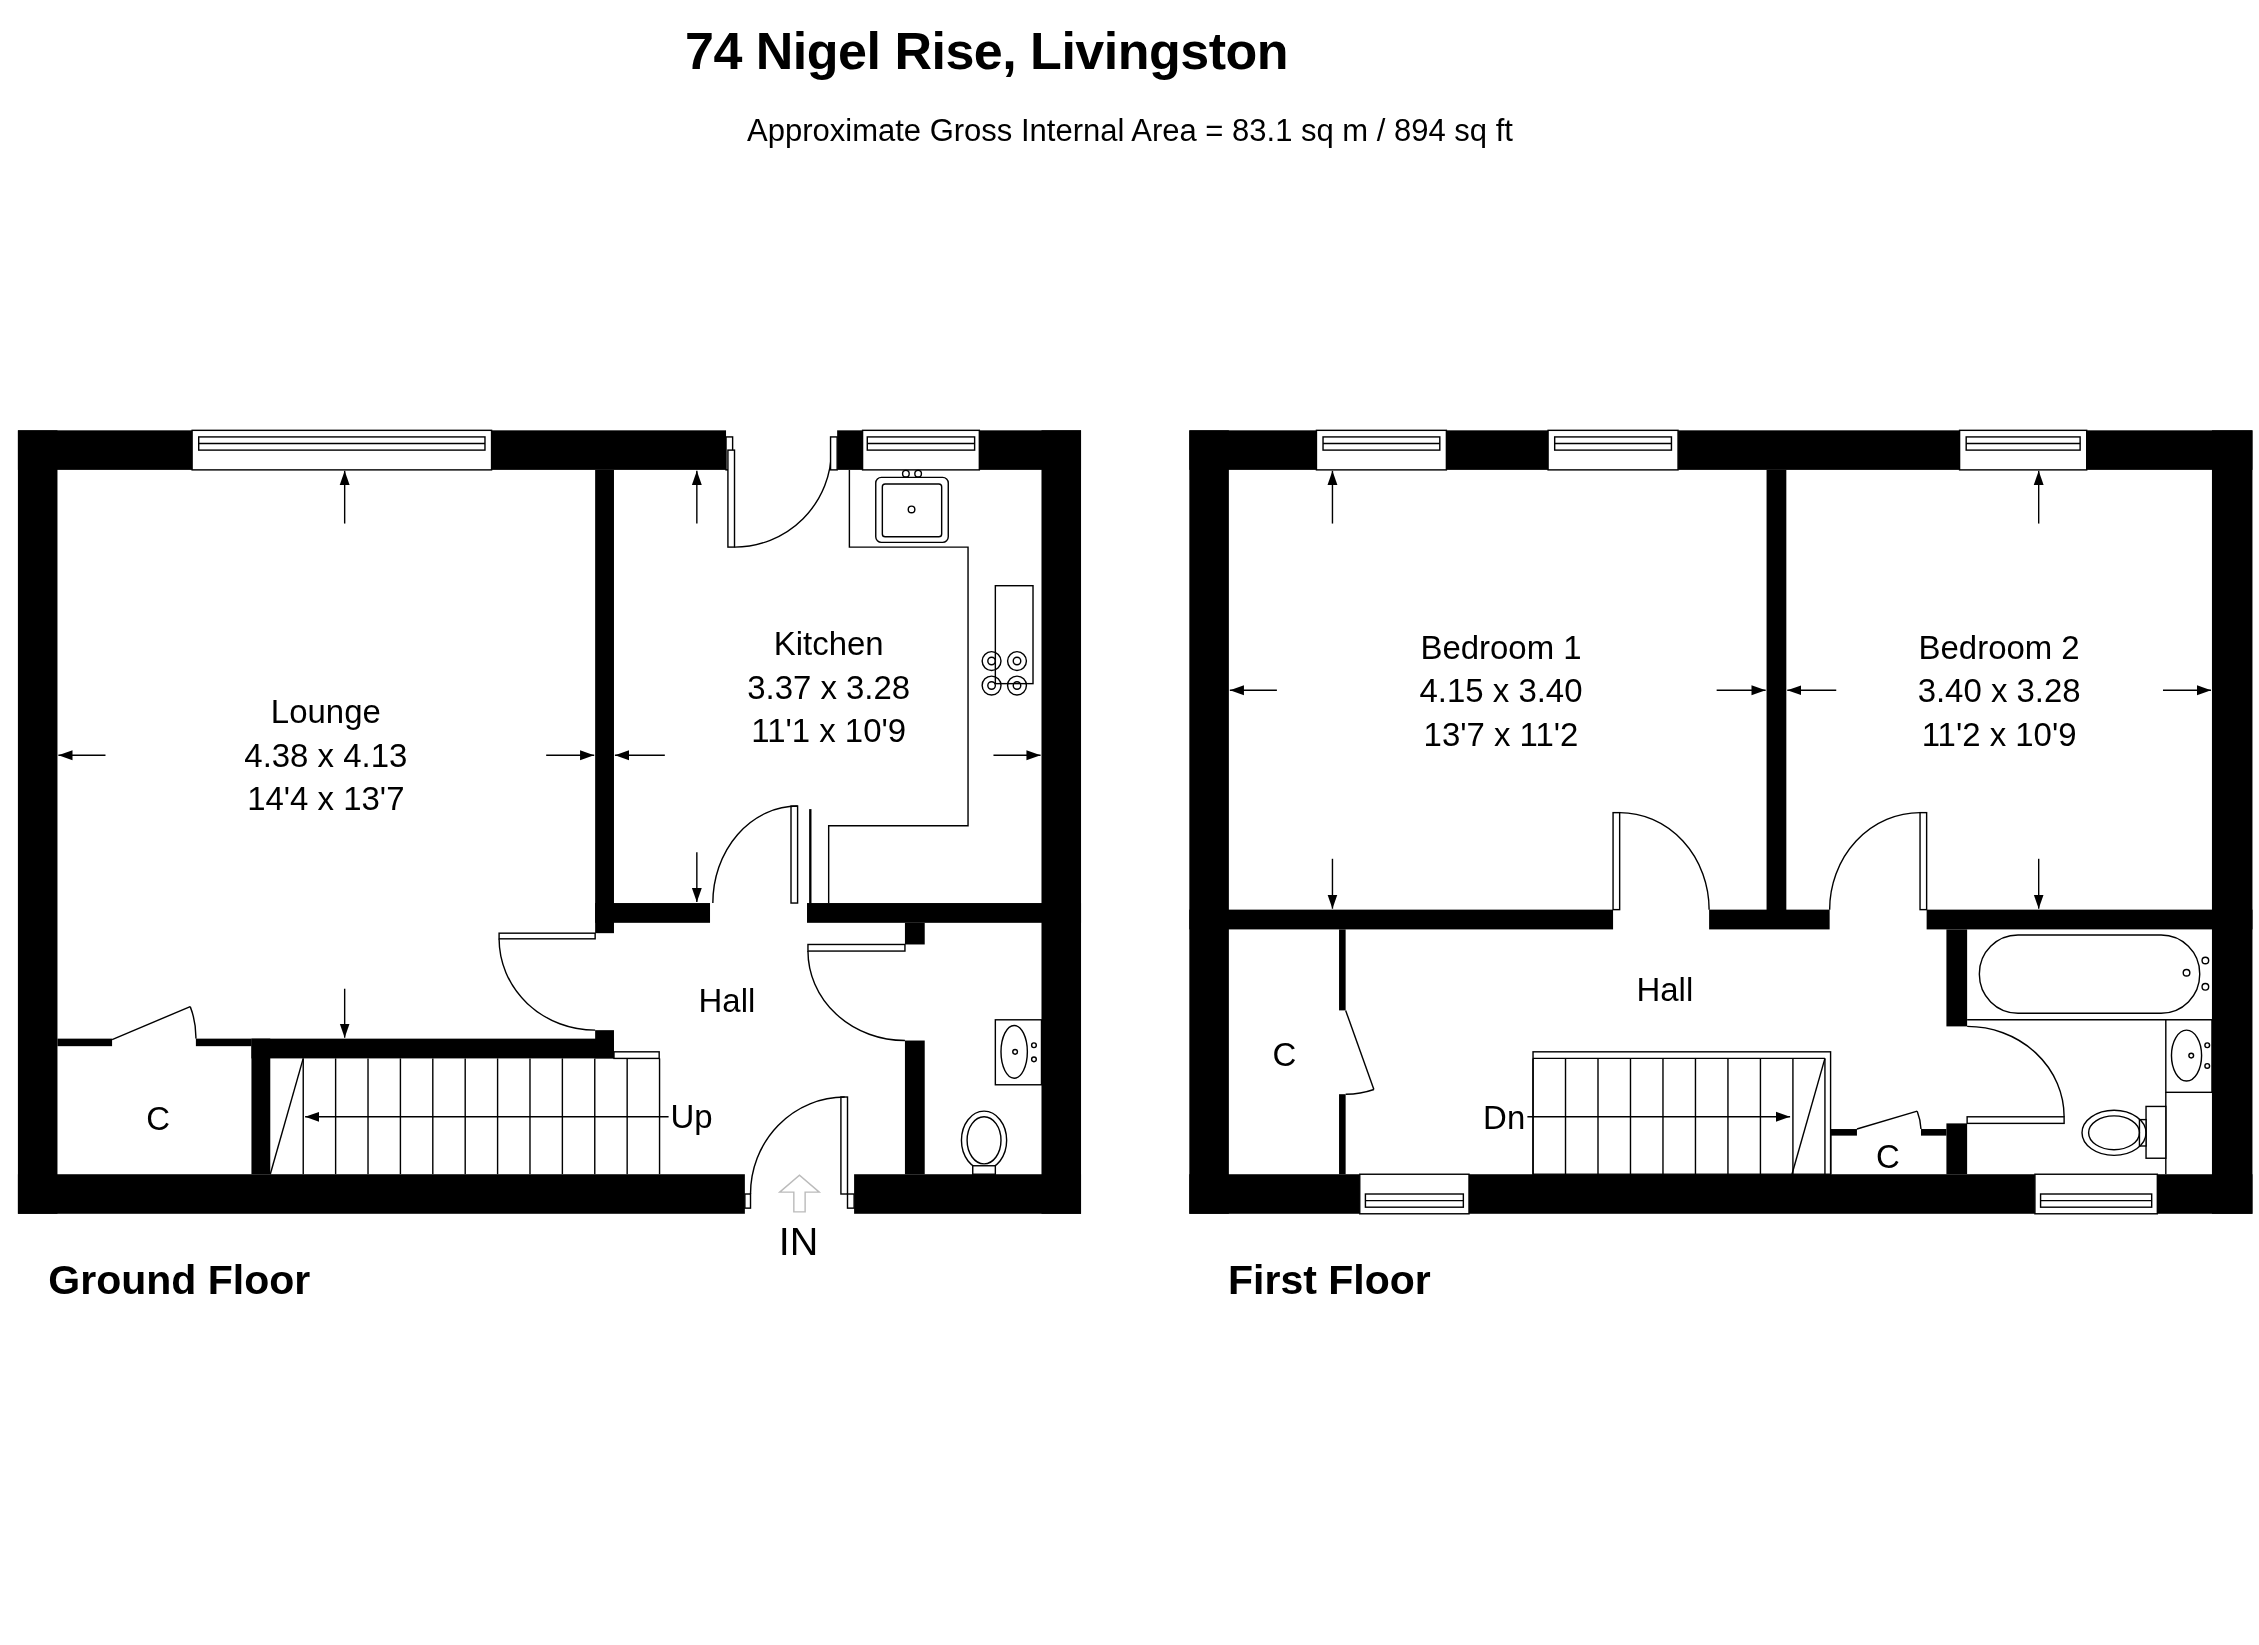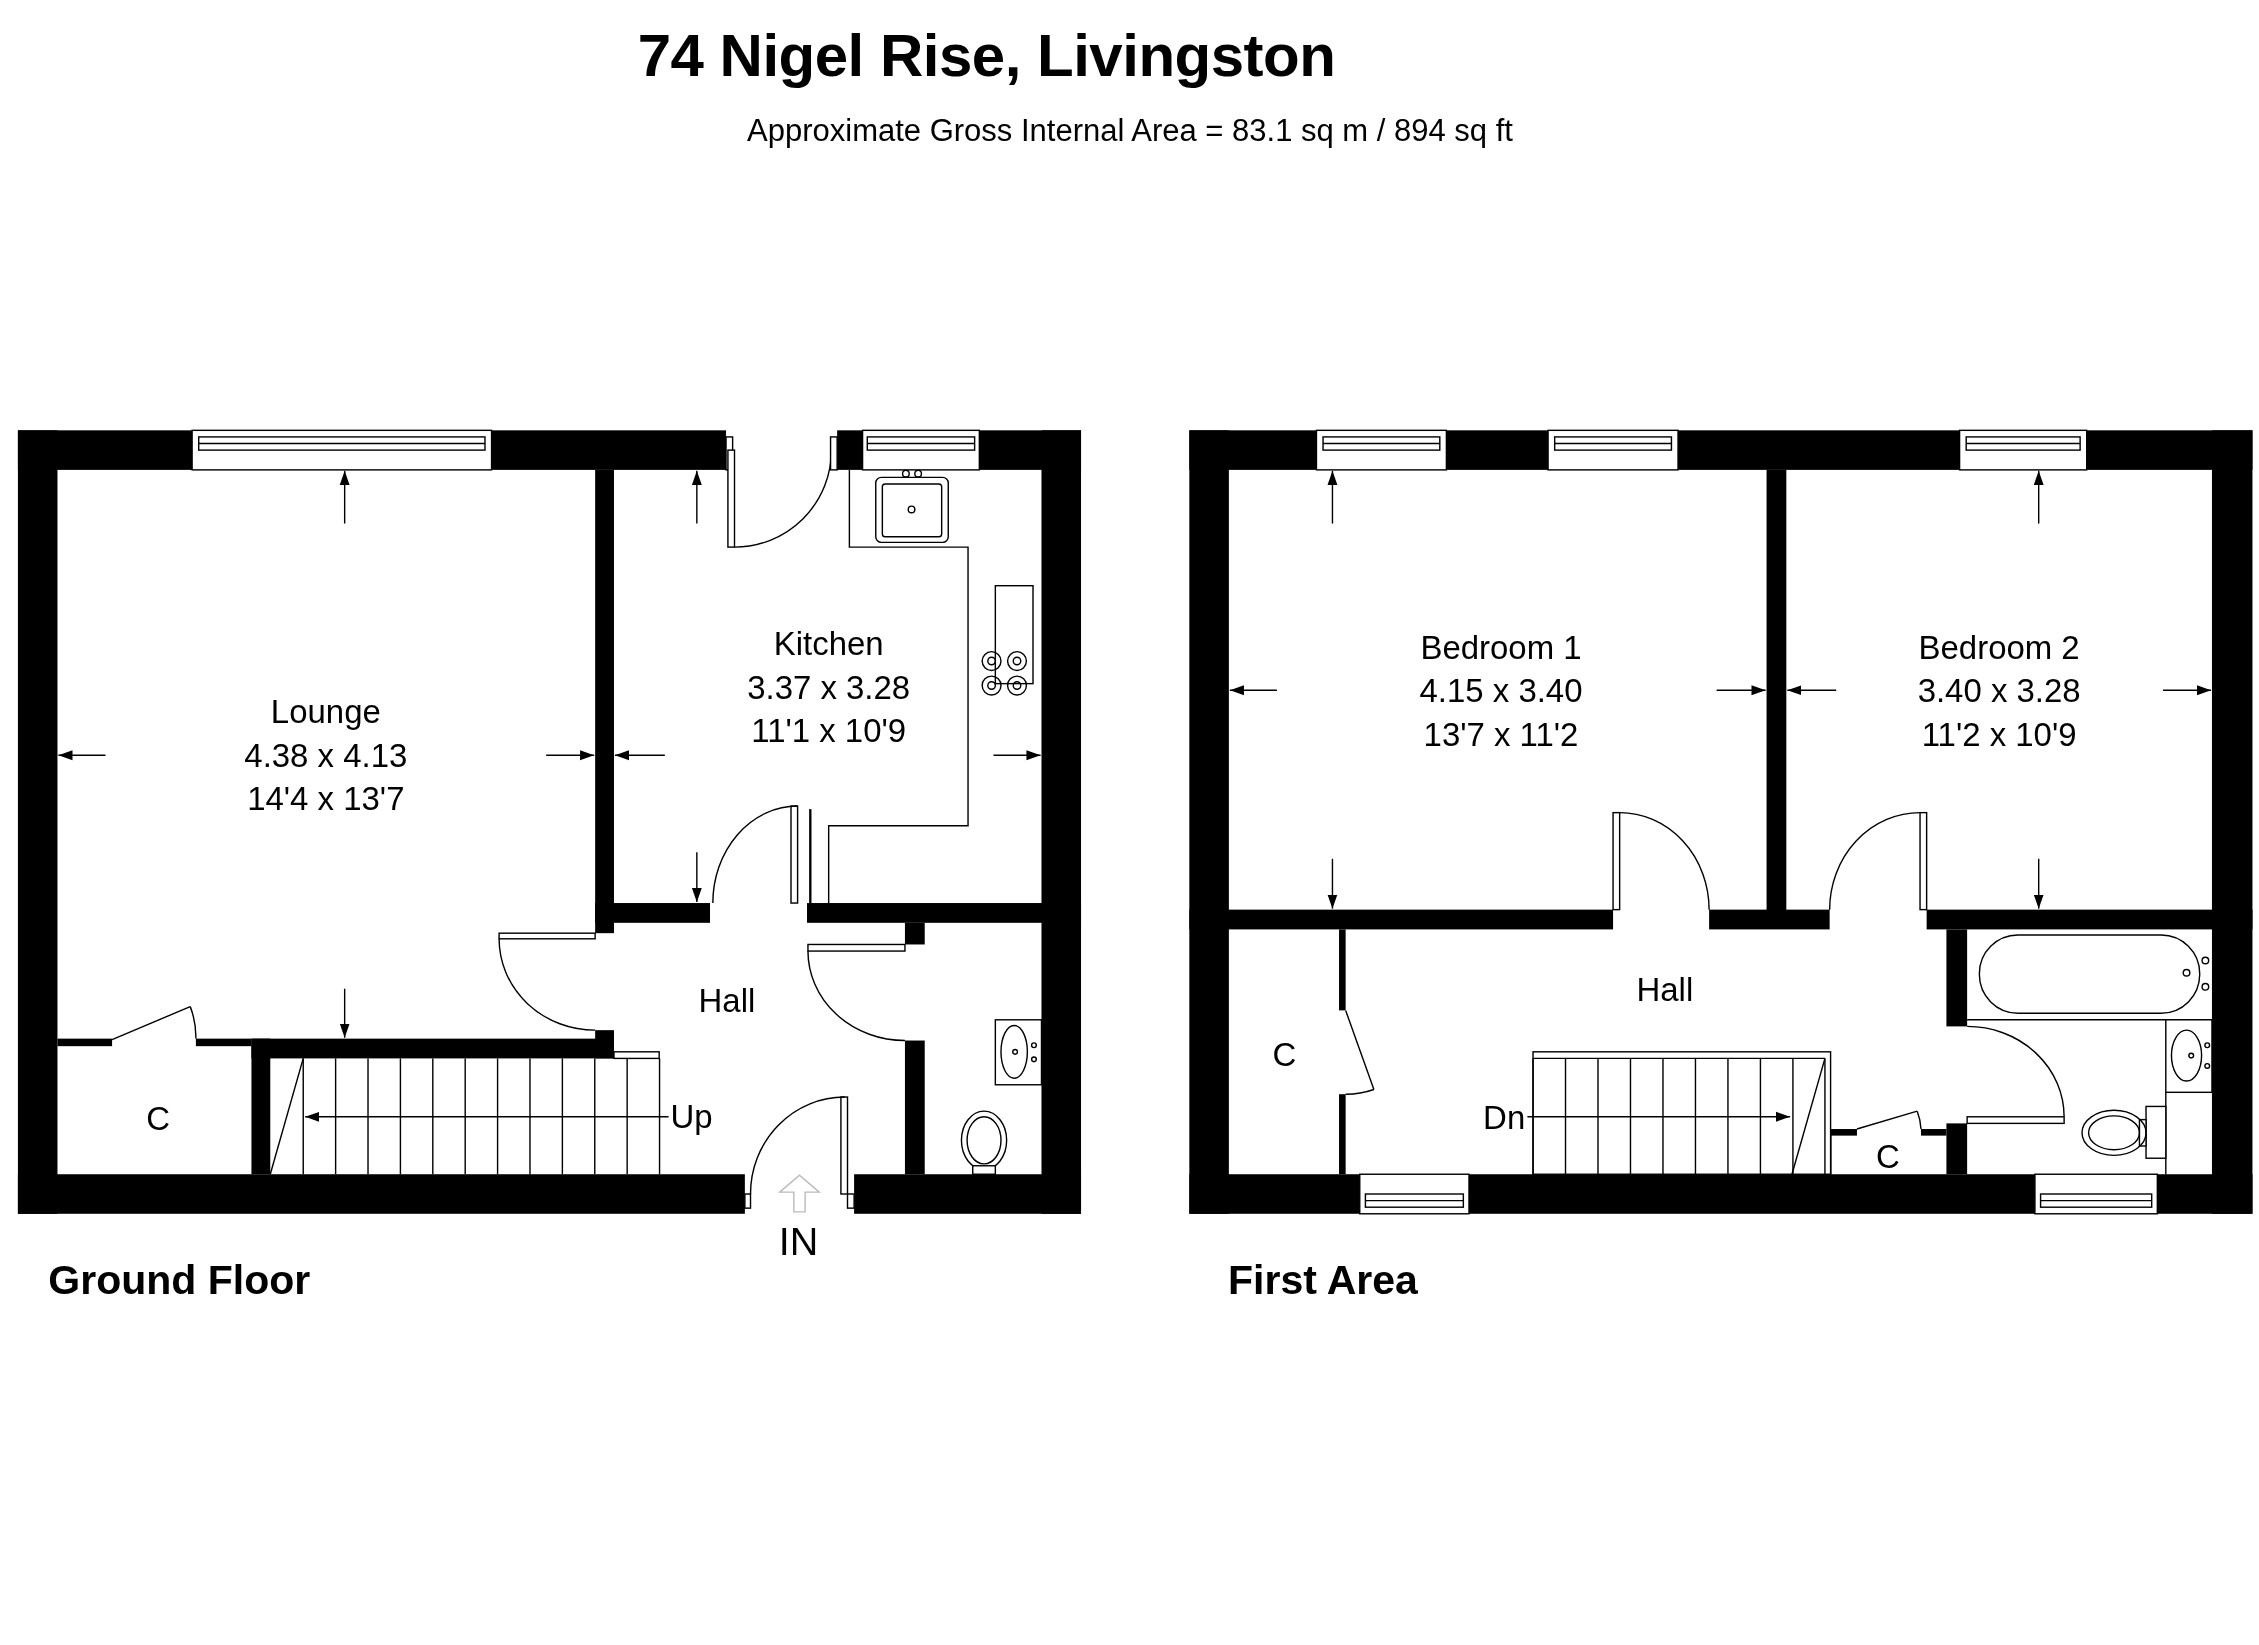--- a/index.html
+++ b/index.html
@@ -1,19 +1,19 @@
 <!DOCTYPE html>
 <html style="font-size:15px"><head>
 <meta charset="utf-8">
 <style>
   html, body { margin: 0; padding: 0; background: #ffffff; }
   body { width: 2260px; height: 1646px; position: relative; overflow: hidden;
          font-family: "Liberation Sans", "DejaVu Sans", sans-serif; color: #000; }
   .title { position: absolute; left: 0; width: 1973px; top: 21px; text-align: center;
-           font-weight: bold; font-size: 60px; letter-spacing: -0.5px; }
+           font-weight: bold; font-size: 52px; letter-spacing: -0.5px; }
   .subtitle { position: absolute; left: 0; width: 2260px; top: 113px; text-align: center;
               font-size: 31px; }
   svg.plan { position: absolute; left: 0; top: 0; }
   .floor-label { position: absolute; font-weight: bold; font-size: 41px; margin-left: 37px; }
   .wall { fill: #000; }
   .thin { fill: #fff; stroke: #000; stroke-width: 1.5; }
   .line { fill: none; stroke: #000; stroke-width: 1.5; }
   .lbl { font-family: "Liberation Sans", "DejaVu Sans", sans-serif; font-size: 35px; fill: #000; }
   .in-arrow { fill: #fff; stroke: #bbb; stroke-width: 1.5; }
 </style>
@@ -310,14 +310,14 @@
     <text class="lbl" x="2123" y="746" text-anchor="middle">3.40 x 3.28</text>
     <text class="lbl" x="2123" y="792" text-anchor="middle">11'2 x 10'9</text>
     <text class="lbl" x="1768" y="1063" text-anchor="middle">Hall</text>
     <text class="lbl" x="1364" y="1132" text-anchor="middle">C</text>
     <text class="lbl" x="2005" y="1240" text-anchor="middle">C</text>
     <text class="lbl" x="1575" y="1199">Dn</text>
   </g>
 </svg>
 
 <div class="floor-label" style="left:11.3px; top:1257px;">Ground Floor</div>
-<div class="floor-label" style="left:1191px; top:1257px;">First Area</div>
+<div class="floor-label" style="left:1191px; top:1257px;">First Floor</div>
 
 
 </body></html>

